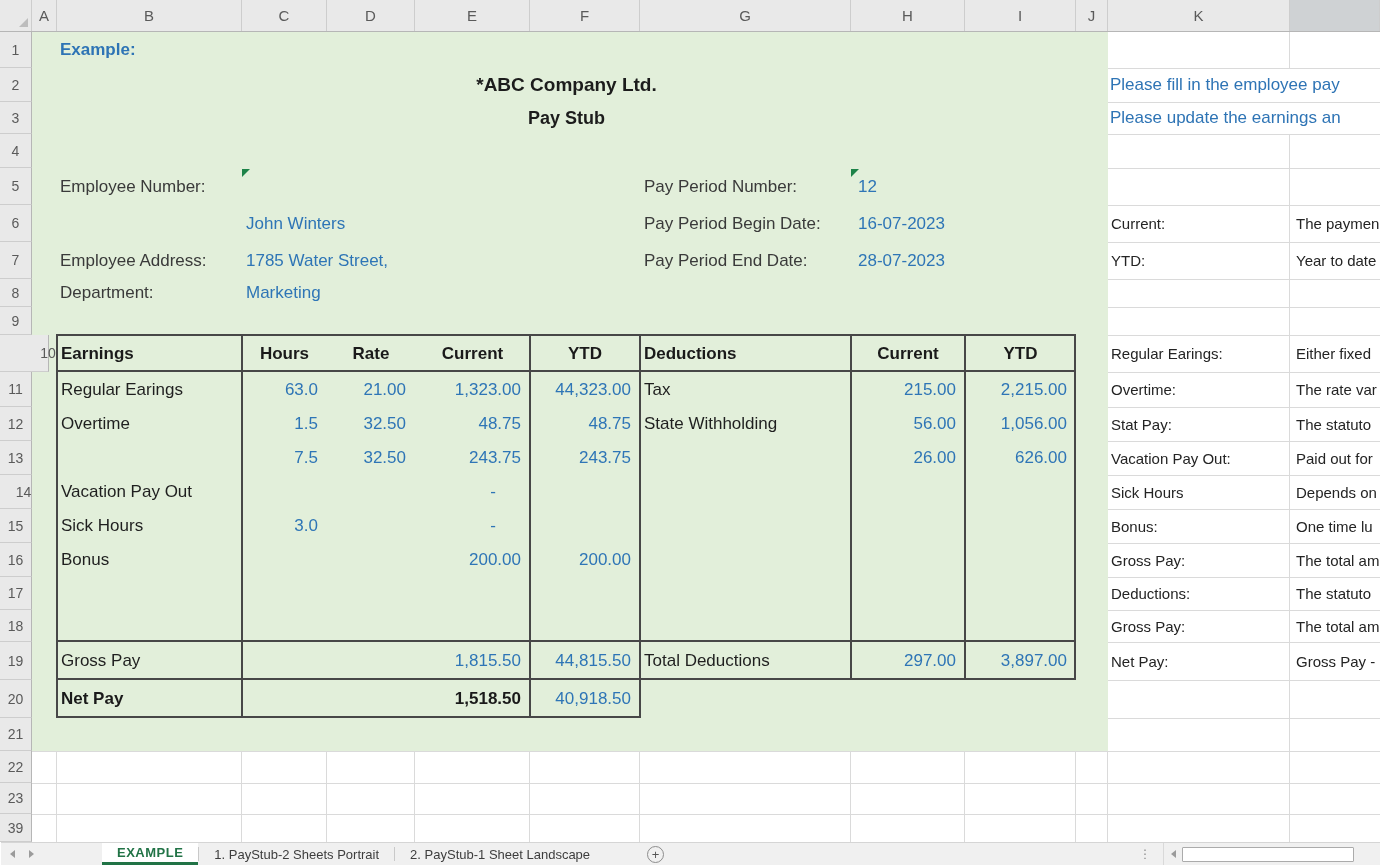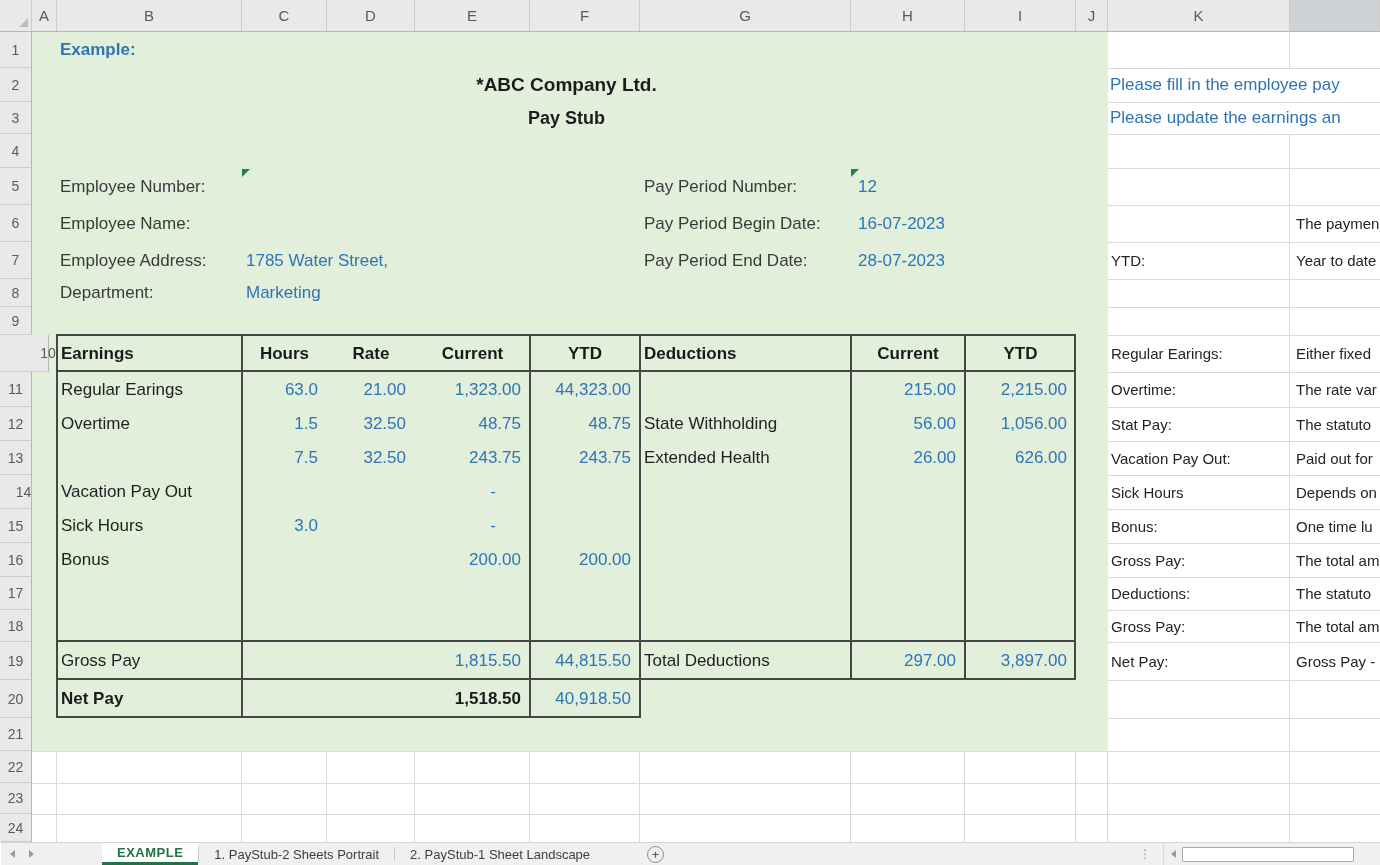--- a/index.html
+++ b/index.html
@@ -111,32 +111,32 @@
       <div class="rh" style="height: 34px; padding-left: 16px;">14</div>
       <div class="rh" style="height: 34px;">15</div>
       <div class="rh" style="height: 34px;">16</div>
       <div class="rh" style="height: 33px;">17</div>
       <div class="rh" style="height: 32px;">18</div>
       <div class="rh" style="height: 38px;">19</div>
       <div class="rh" style="height: 38px;">20</div>
       <div class="rh" style="height: 33px;">21</div>
       <div class="rh" style="height: 32px;">22</div>
       <div class="rh" style="height: 31px;">23</div>
-      <div class="rh" style="height: 28px;">24</div>
+      <div class="rh" style="height: 28px;">39</div>
     </div>
 
   <div class="sheet" id="sheet">
     <div class="green" style="grid-area:1/1/22/11"></div>
 
     <div class="c ex" style="grid-area:1/2/2/5">Example:</div>
     <div class="c ttl" style="grid-area:2/2/3/10">*ABC Company Ltd.</div>
     <div class="c ttl ttl2" style="grid-area:3/2/4/10">Pay Stub</div>
 
     <div class="c lab" style="grid-area:5/2">Employee Number:</div>
-    <div class="c lab" style="grid-area:6/2">Employee Name:</div>
+    <div class="c val" style="grid-area:6/3/7/6">John Winters</div>
     <div class="c lab" style="grid-area:7/2">Employee Address:</div>
     <div class="c val" style="grid-area:7/3/8/6">1785 Water Street,</div>
     <div class="c lab" style="grid-area:8/2">Department:</div>
     <div class="c val" style="grid-area:8/3/9/6">Marketing</div>
 
     <div class="c lab pl4" style="grid-area:5/7">Pay Period Number:</div>
     <div class="c val val2" style="grid-area:5/8/6/10">12</div>
     <div class="c lab pl4" style="grid-area:6/7">Pay Period Begin Date:</div>
     <div class="c val val2" style="grid-area:6/8/7/10">16-07-2023</div>
     <div class="c lab pl4" style="grid-area:7/7">Pay Period End Date:</div>
@@ -175,45 +175,46 @@
     <div class="c num dash" style="grid-area:14/5">-</div>
 
     <div class="c tl" style="grid-area:15/2">Sick Hours</div>
     <div class="c num" style="grid-area:15/3">3.0</div>
     <div class="c num dash" style="grid-area:15/5">-</div>
 
     <div class="c tl" style="grid-area:16/2">Bonus</div>
     <div class="c num" style="grid-area:16/5">200.00</div>
     <div class="c num" style="grid-area:16/6">200.00</div>
 
+    <div class="c tl pl4" style="grid-area:11/7">Tax</div>
     <div class="c num" style="grid-area:11/8">215.00</div>
     <div class="c num" style="grid-area:11/9">2,215.00</div>
 
     <div class="c tl pl4" style="grid-area:12/7">State Withholding</div>
     <div class="c num" style="grid-area:12/8">56.00</div>
     <div class="c num" style="grid-area:12/9">1,056.00</div>
 
-    <div class="c tl pl4" style="grid-area:13/7">Extended Health</div>
     <div class="c num" style="grid-area:13/8">26.00</div>
     <div class="c num" style="grid-area:13/9">626.00</div>
 
     <div class="c tl" style="grid-area:19/2">Gross Pay</div>
     <div class="c num" style="grid-area:19/5">1,815.50</div>
     <div class="c num" style="grid-area:19/6">44,815.50</div>
     <div class="c tl pl4" style="grid-area:19/7">Total Deductions</div>
     <div class="c num" style="grid-area:19/8">297.00</div>
     <div class="c num" style="grid-area:19/9">3,897.00</div>
 
     <div class="c tl hd" style="grid-area:20/2">Net Pay</div>
     <div class="c num hd" style="grid-area:20/5">1,518.50</div>
     <div class="c num" style="grid-area:20/6">40,918.50</div>
 
     <div class="c hintro" style="grid-area:3/11/4/13">Please update the earnings an</div>
     <div class="c hintro" style="grid-area:2/11/3/13">Please fill in the employee pay</div>
 
+    <div class="c hlab" style="grid-area:6/11">Current:</div>
     <div class="c hdesc" style="grid-area:6/12">The paymen</div>
     <div class="c hlab" style="grid-area:7/11">YTD:</div>
     <div class="c hdesc" style="grid-area:7/12">Year to date</div>
     <div class="c hlab" style="grid-area:10/11">Regular Earings:</div>
     <div class="c hdesc" style="grid-area:10/12">Either fixed</div>
     <div class="c hlab" style="grid-area:11/11">Overtime:</div>
     <div class="c hdesc" style="grid-area:11/12">The rate var</div>
     <div class="c hlab" style="grid-area:12/11">Stat Pay:</div>
     <div class="c hdesc" style="grid-area:12/12">The statuto</div>
     <div class="c hlab" style="grid-area:13/11">Vacation Pay Out:</div>

